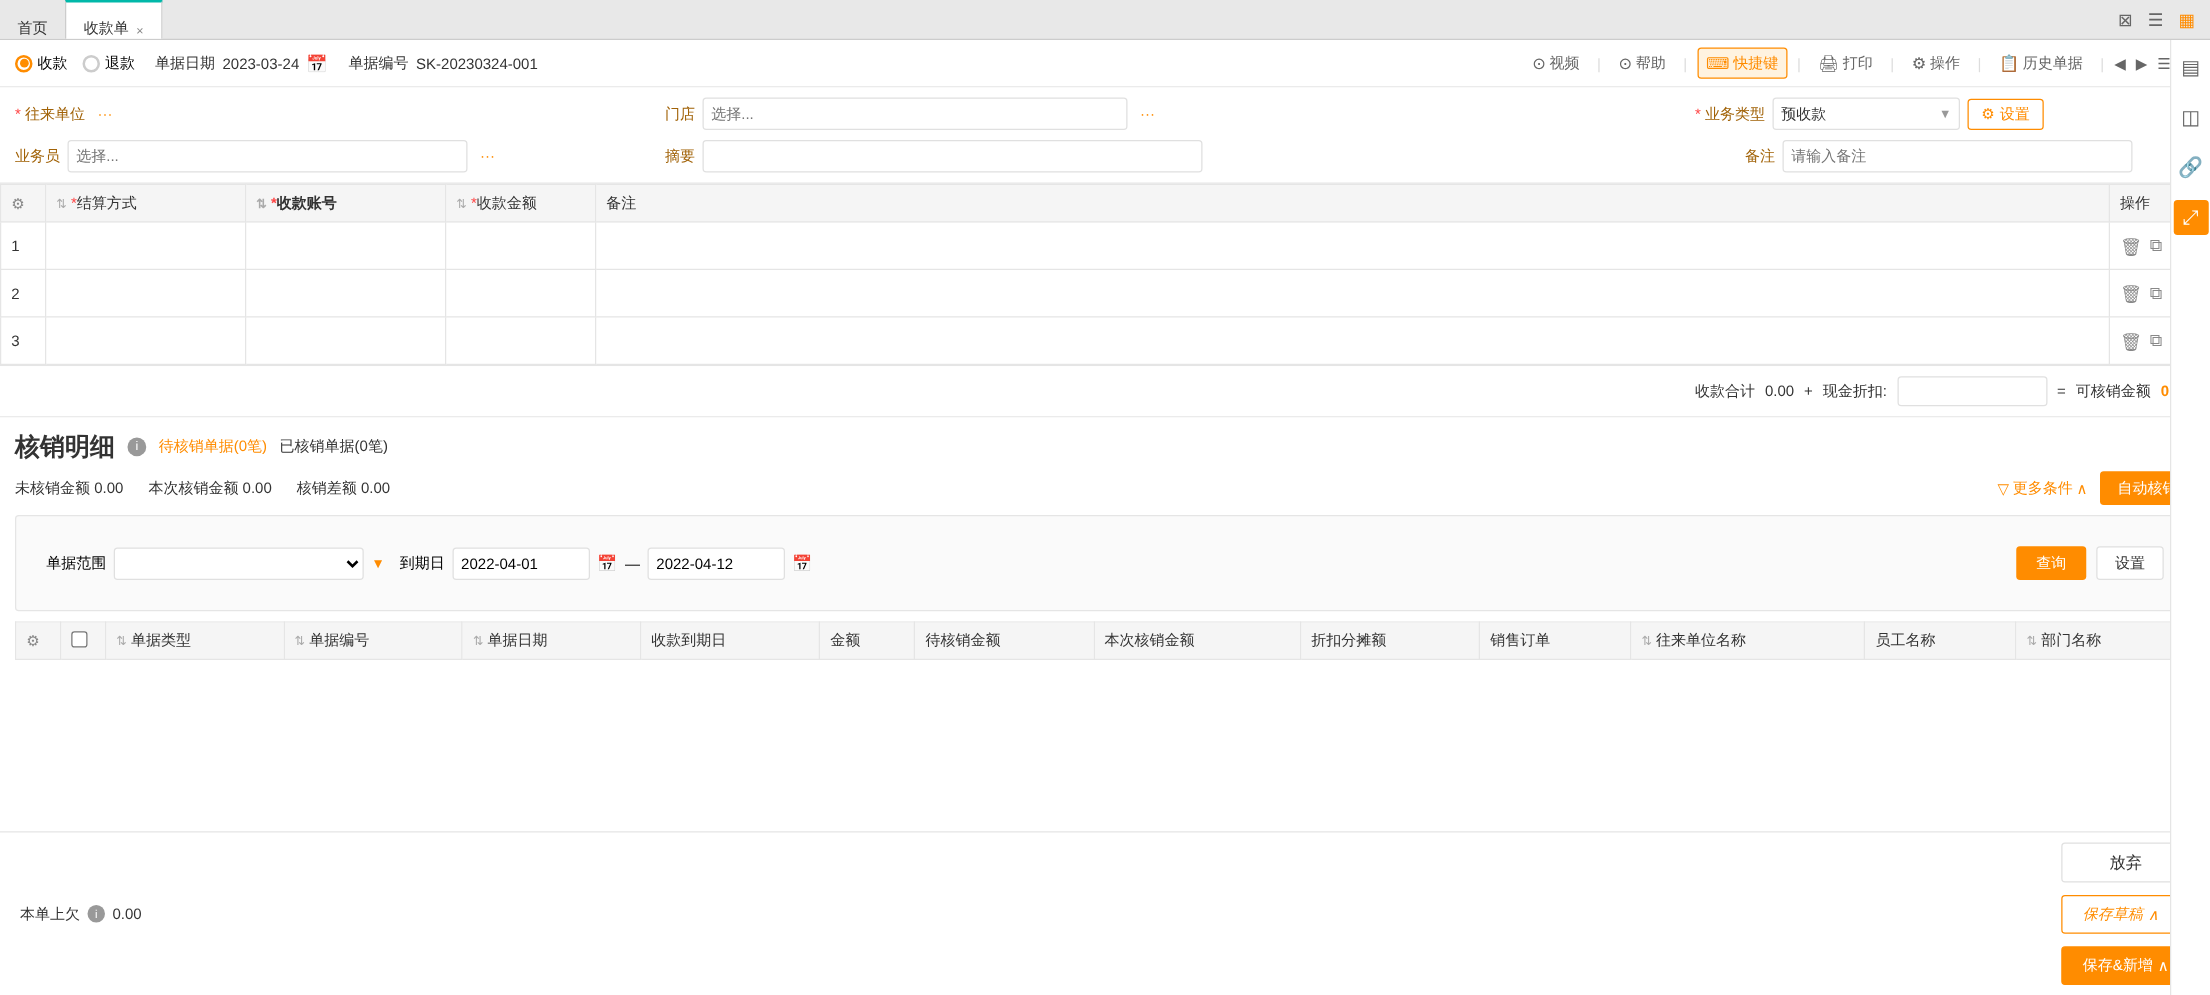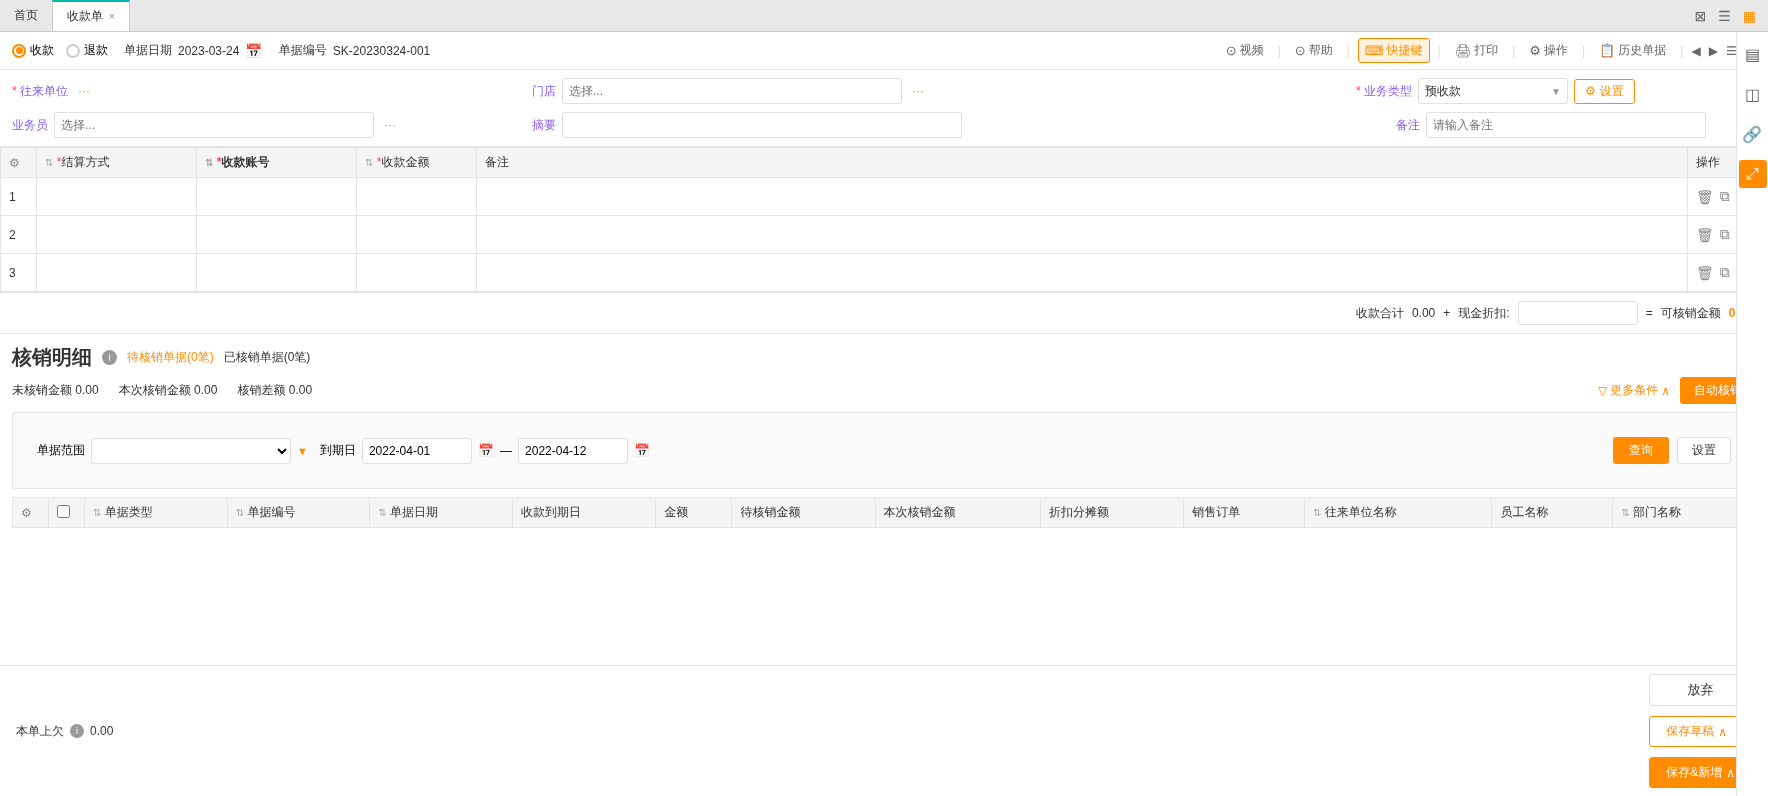--- a/index.html
+++ b/index.html
@@ -6,21 +6,21 @@
     body { background: #f5f5f5; width: 1768px; height: 796px; overflow: hidden; }
 
     
     .tab-bar {
       display: flex; align-items: center;
       background: #e8e8e8;
       height: 32px;
       border-bottom: 1px solid #ccc;
     }
     .tab-item {
-      display: flex; align-items: center; gap: 6px;
+      display: flex; align-items: flex-end; gap: 6px;
       padding: 0 14px;
       height: 100%;
       cursor: pointer;
       font-size: 13px;
       color: #333;
     }
     .tab-item.home {
       background: #e8e8e8;
       color: #333;
     }
@@ -107,21 +107,21 @@
       gap: 0;
       margin-bottom: 8px;
     }
     .form-row:last-child { margin-bottom: 0; }
     .field-group {
       display: flex;
       align-items: center;
       flex: 1;
       gap: 6px;
     }
-    .field-label { color: #8b5cf6; white-space: nowrap; min-width: fit-content; }
+    .field-label { color: #a16207; white-space: nowrap; min-width: fit-content; }
     .field-label.required::before { content: '* '; color: #f44; }
     .field-input {
       flex: 1;
       height: 26px;
       border: 1px solid #e0e0e0;
       border-radius: 3px;
       padding: 0 6px;
       color: #999;
       outline: none;
       font-size: 12px;
@@ -369,20 +369,21 @@
       background: #fff;
       border: 1px solid #ff8c00;
       color: #ff8c00;
       padding: 6px 16px;
       border-radius: 3px;
       cursor: pointer;
       font-size: 13px;
       display: flex;
       align-items: center;
       gap: 4px;
+      font-style: italic;
     }
     .btn-save-new {
       background: #ff8c00;
       border: 1px solid #ff8c00;
       color: #fff;
       padding: 6px 16px;
       border-radius: 3px;
       cursor: pointer;
       font-size: 13px;
       display: flex;

